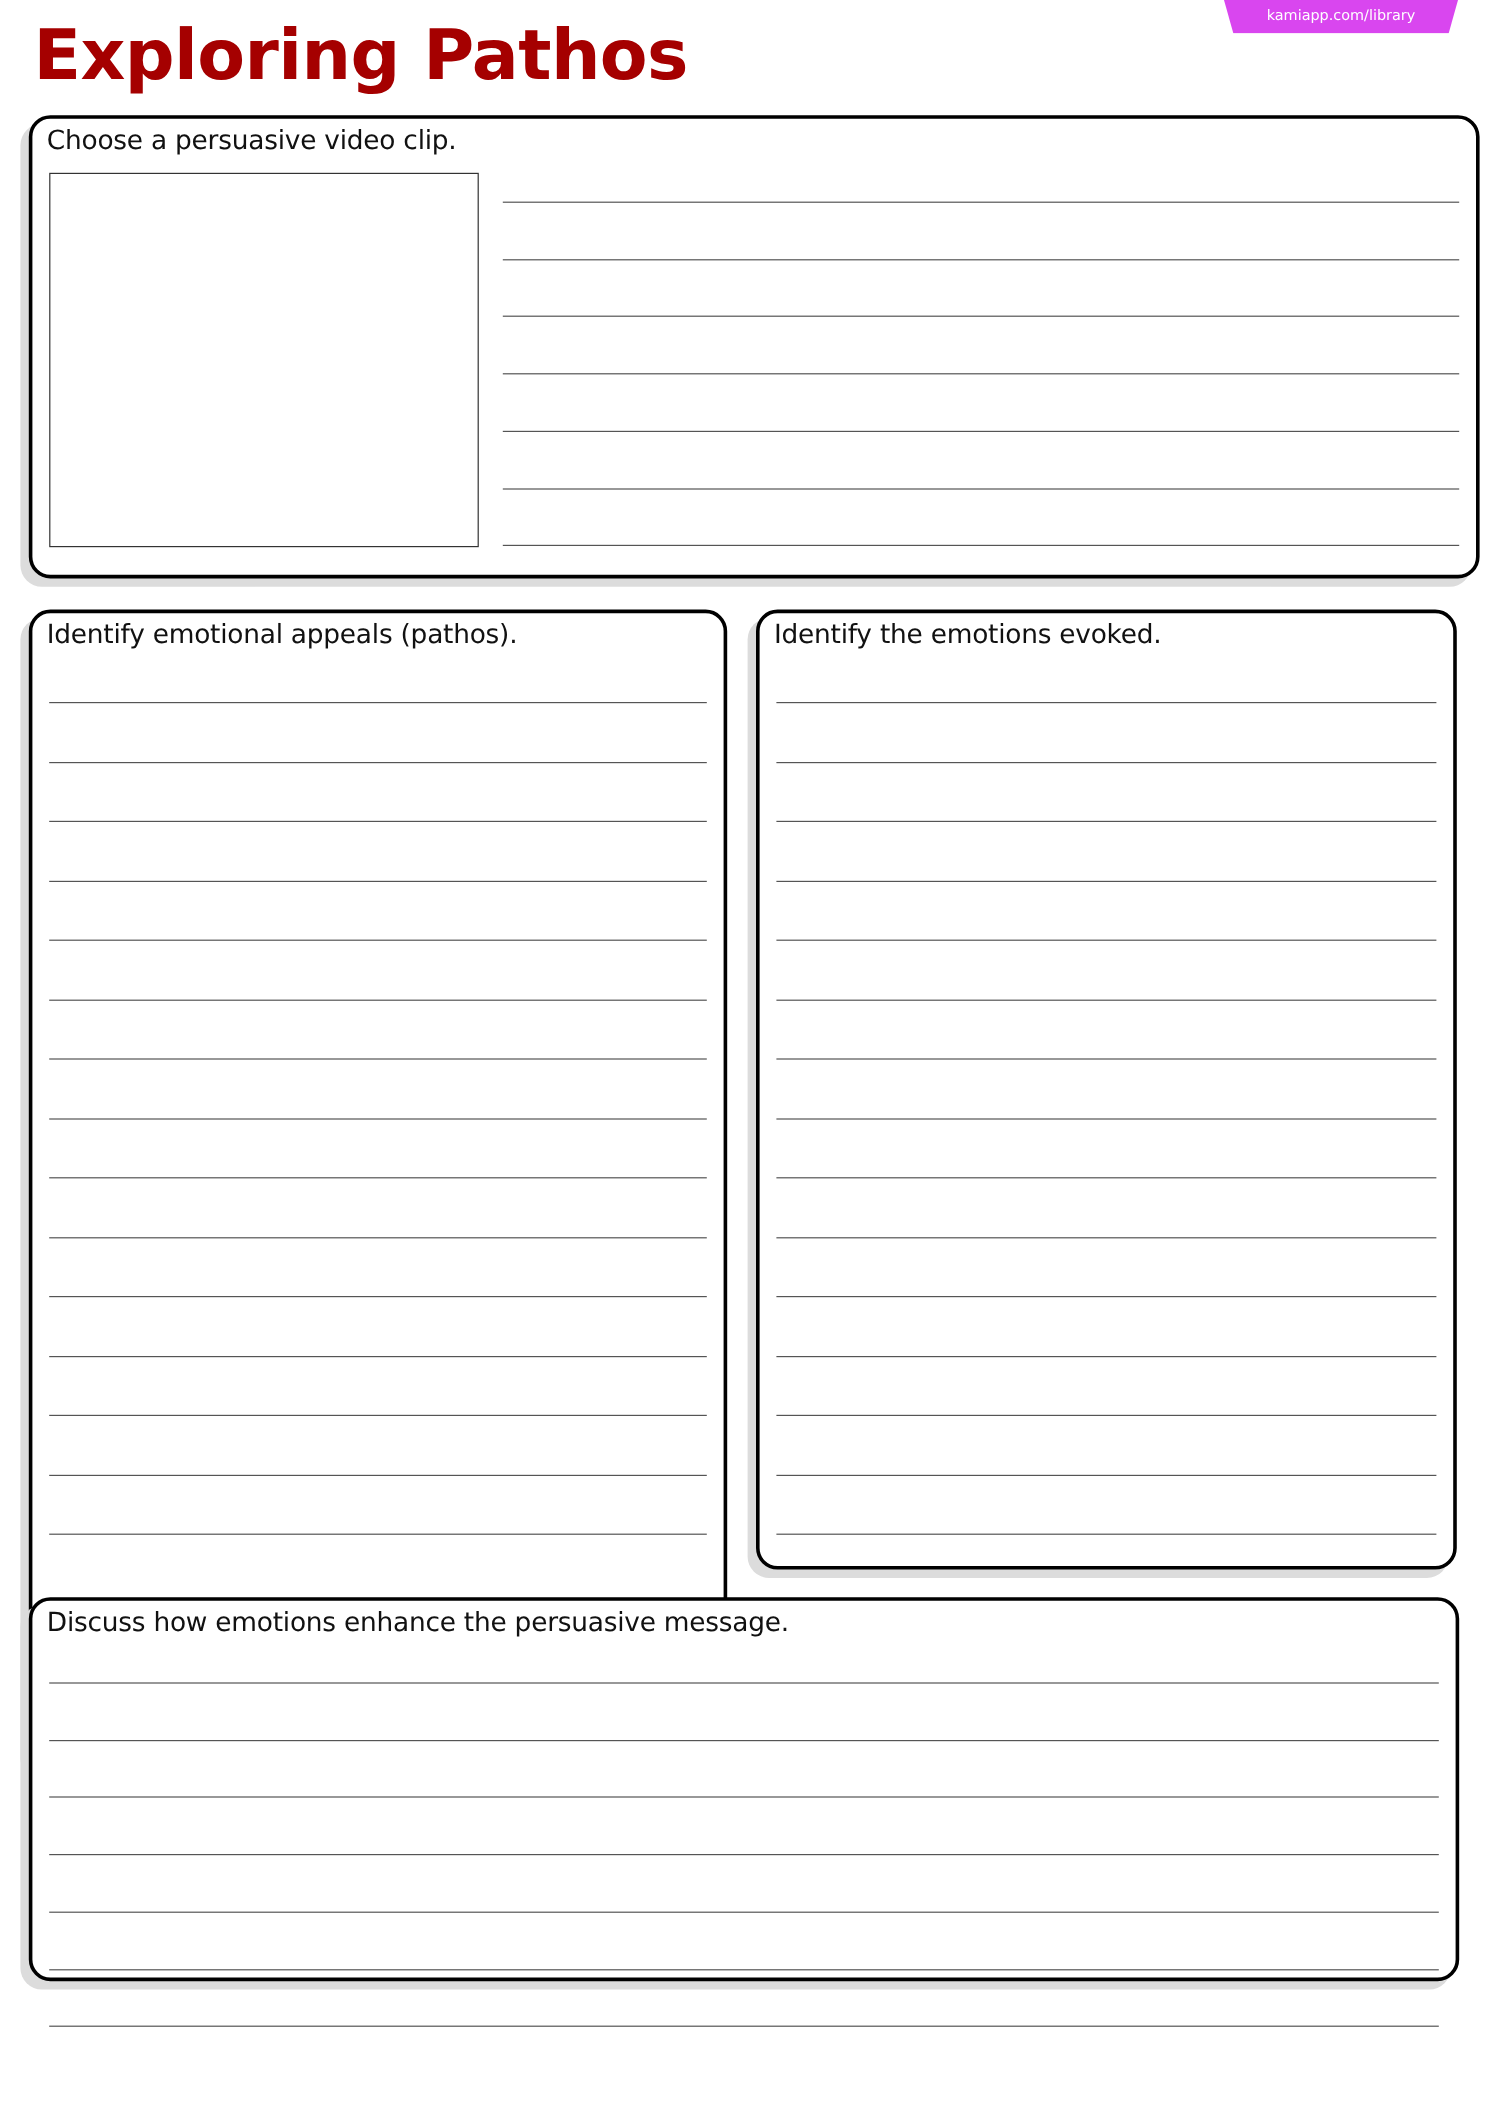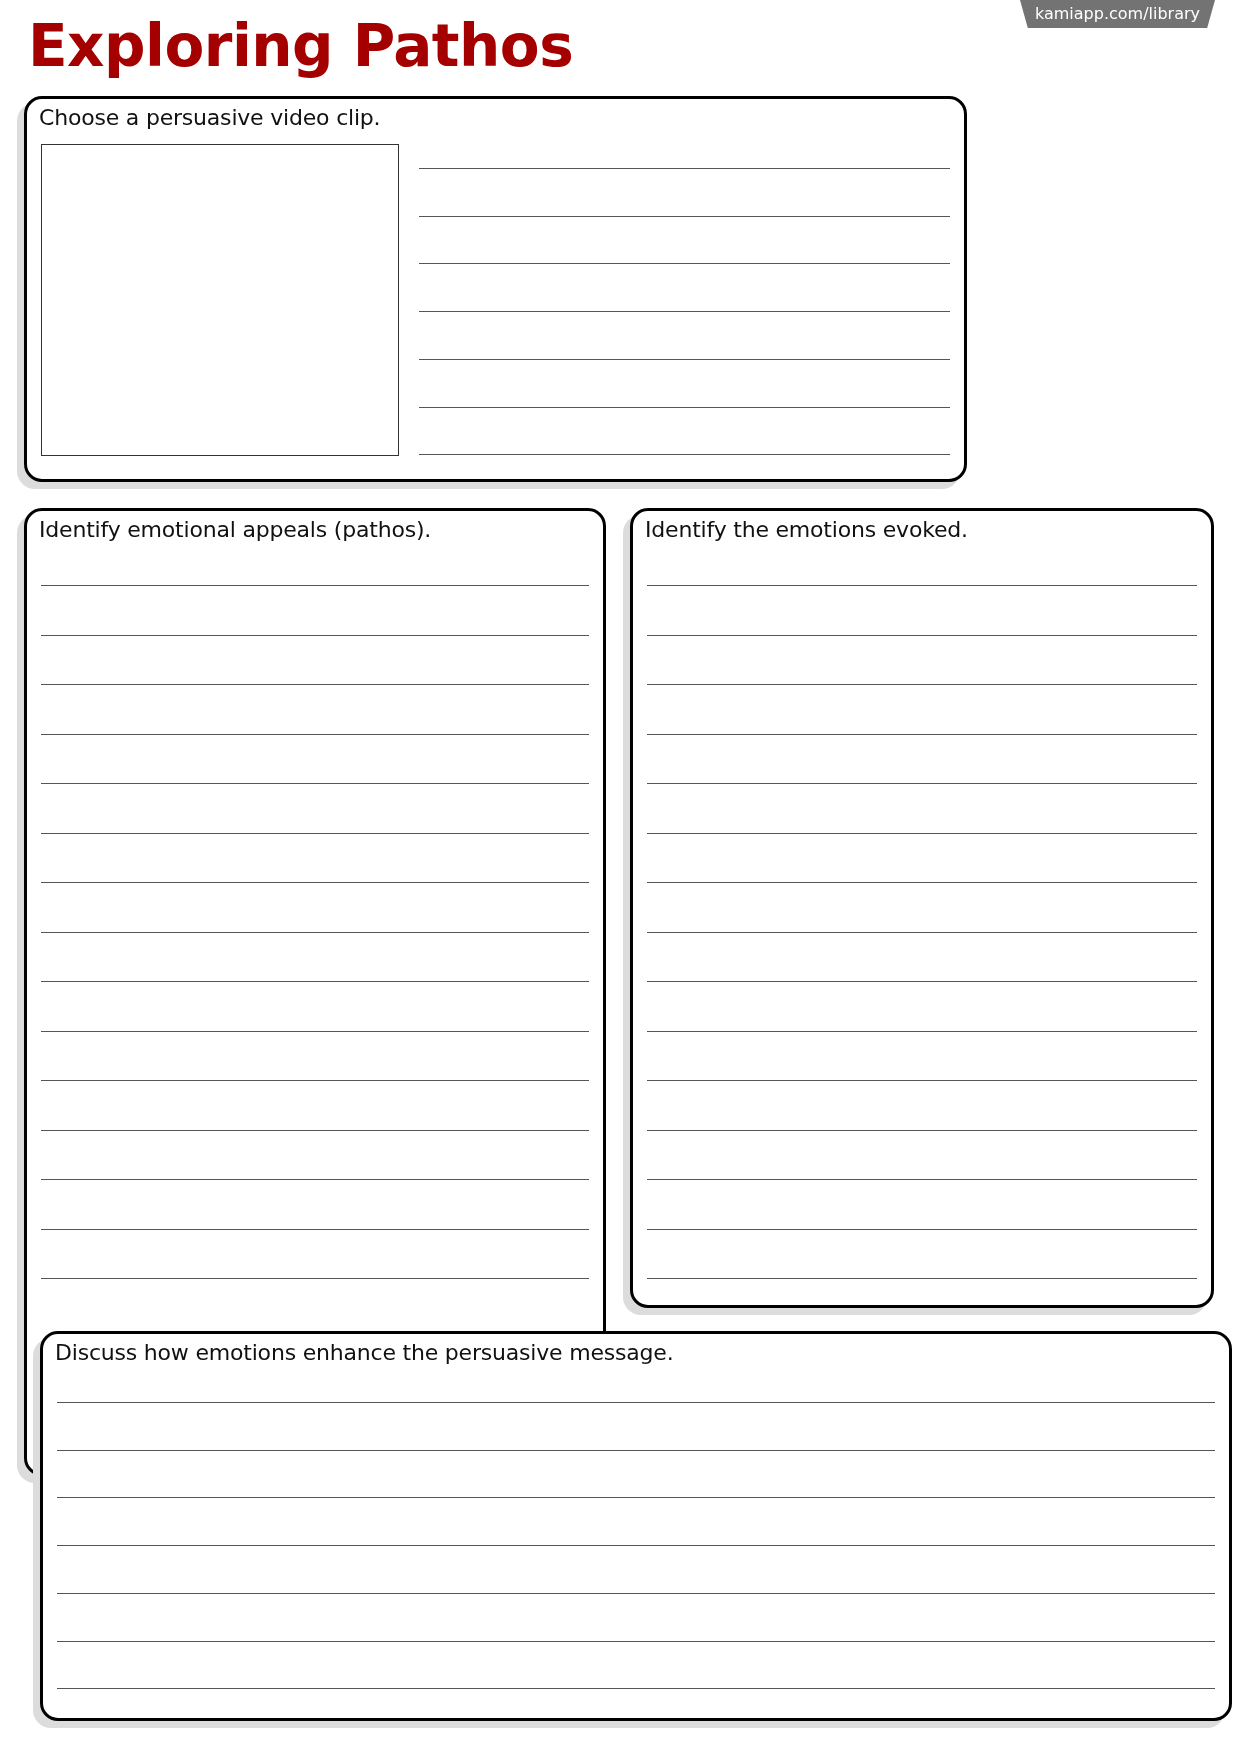--- a/index.html
+++ b/index.html
@@ -6,24 +6,24 @@
     html, body { width: 1241px; height: 1755px; background: #ffffff; overflow: hidden; }
     body { position: relative; font-family: "Liberation Sans", sans-serif; color: #111; }
 
     .title {
       position: absolute; left: 28px; top: 12px;
       font-family: "DejaVu Sans", sans-serif; font-weight: bold;
       font-size: 58px; color: #a50000; letter-spacing: -0.5px;
     }
     .url-tab {
       position: absolute; left: 1020px; top: 0; width: 195px; height: 28px;
-      background: #737373; color: #fff;
+      background: #d946ef; color: #fff;
       clip-path: polygon(0 0, 100% 0, 96% 100%, 4% 100%);
       border-radius: 0 0 8px 8px;
-      font-size: 16px; text-align: center; line-height: 27px;
+      font-size: 12px; text-align: center; line-height: 27px;
       font-family: "DejaVu Sans", sans-serif;
     }
 
     .panel {
       position: absolute; background: #fff;
       border: 3px solid #000; border-radius: 18px;
       box-shadow: -7px 7px 0 0 #dcdcdc;
     }
     .panel-label {
       position: absolute; left: 12px; top: 6px;
@@ -36,21 +36,21 @@
     .image-box {
       position: absolute; border: 1.5px solid #333; background: #fff;
     }
   </style>
 </head>
 <body>
 
 <div class="title">Exploring Pathos</div>
 <div class="url-tab">kamiapp.com/library</div>
 
-<div class="panel" id="p0" style="left:24px;top:96px;width:943px;height:386px;">
+<div class="panel" id="p0" style="left:24px;top:96px;width:1209px;height:386px;">
   <div class="panel-label">Choose a persuasive video clip.</div>
   <div class="image-box" style="left:14px;top:45px;width:358px;height:312px;"></div>
   <div class="lines">
       <div class="line" style="left: 392px; right: 14px; top: 69px;"></div>
       <div class="line" style="left: 392px; right: 14px; top: 116.7px;"></div>
       <div class="line" style="left: 392px; right: 14px; top: 164.4px;"></div>
       <div class="line" style="left: 392px; right: 14px; top: 212.1px;"></div>
       <div class="line" style="left: 392px; right: 14px; top: 259.8px;"></div>
       <div class="line" style="left: 392px; right: 14px; top: 307.5px;"></div>
       <div class="line" style="left: 392px; right: 14px; top: 355.2px;"></div>
@@ -92,21 +92,21 @@
       <div class="line" style="left: 14px; right: 14px; top: 470px;"></div>
       <div class="line" style="left: 14px; right: 14px; top: 519.5px;"></div>
       <div class="line" style="left: 14px; right: 14px; top: 569px;"></div>
       <div class="line" style="left: 14px; right: 14px; top: 618.5px;"></div>
       <div class="line" style="left: 14px; right: 14px; top: 668px;"></div>
       <div class="line" style="left: 14px; right: 14px; top: 717.5px;"></div>
       <div class="line" style="left: 14px; right: 14px; top: 767px;"></div>
     </div>
 </div>
 
-<div class="panel" id="p3" style="left:24px;top:1331px;width:1192px;height:390px;margin-left:16px;">
+<div class="panel" id="p3" style="left:24px;top:1331px;width:1192px;height:320px;">
   <div class="panel-label">Discuss how emotions enhance the persuasive message.</div>
   <div class="lines">
       <div class="line" style="left: 14px; right: 14px; top: 68px;"></div>
       <div class="line" style="left: 14px; right: 14px; top: 115.7px;"></div>
       <div class="line" style="left: 14px; right: 14px; top: 163.4px;"></div>
       <div class="line" style="left: 14px; right: 14px; top: 211.1px;"></div>
       <div class="line" style="left: 14px; right: 14px; top: 258.8px;"></div>
       <div class="line" style="left: 14px; right: 14px; top: 306.5px;"></div>
       <div class="line" style="left: 14px; right: 14px; top: 354.2px;"></div>
     </div>

